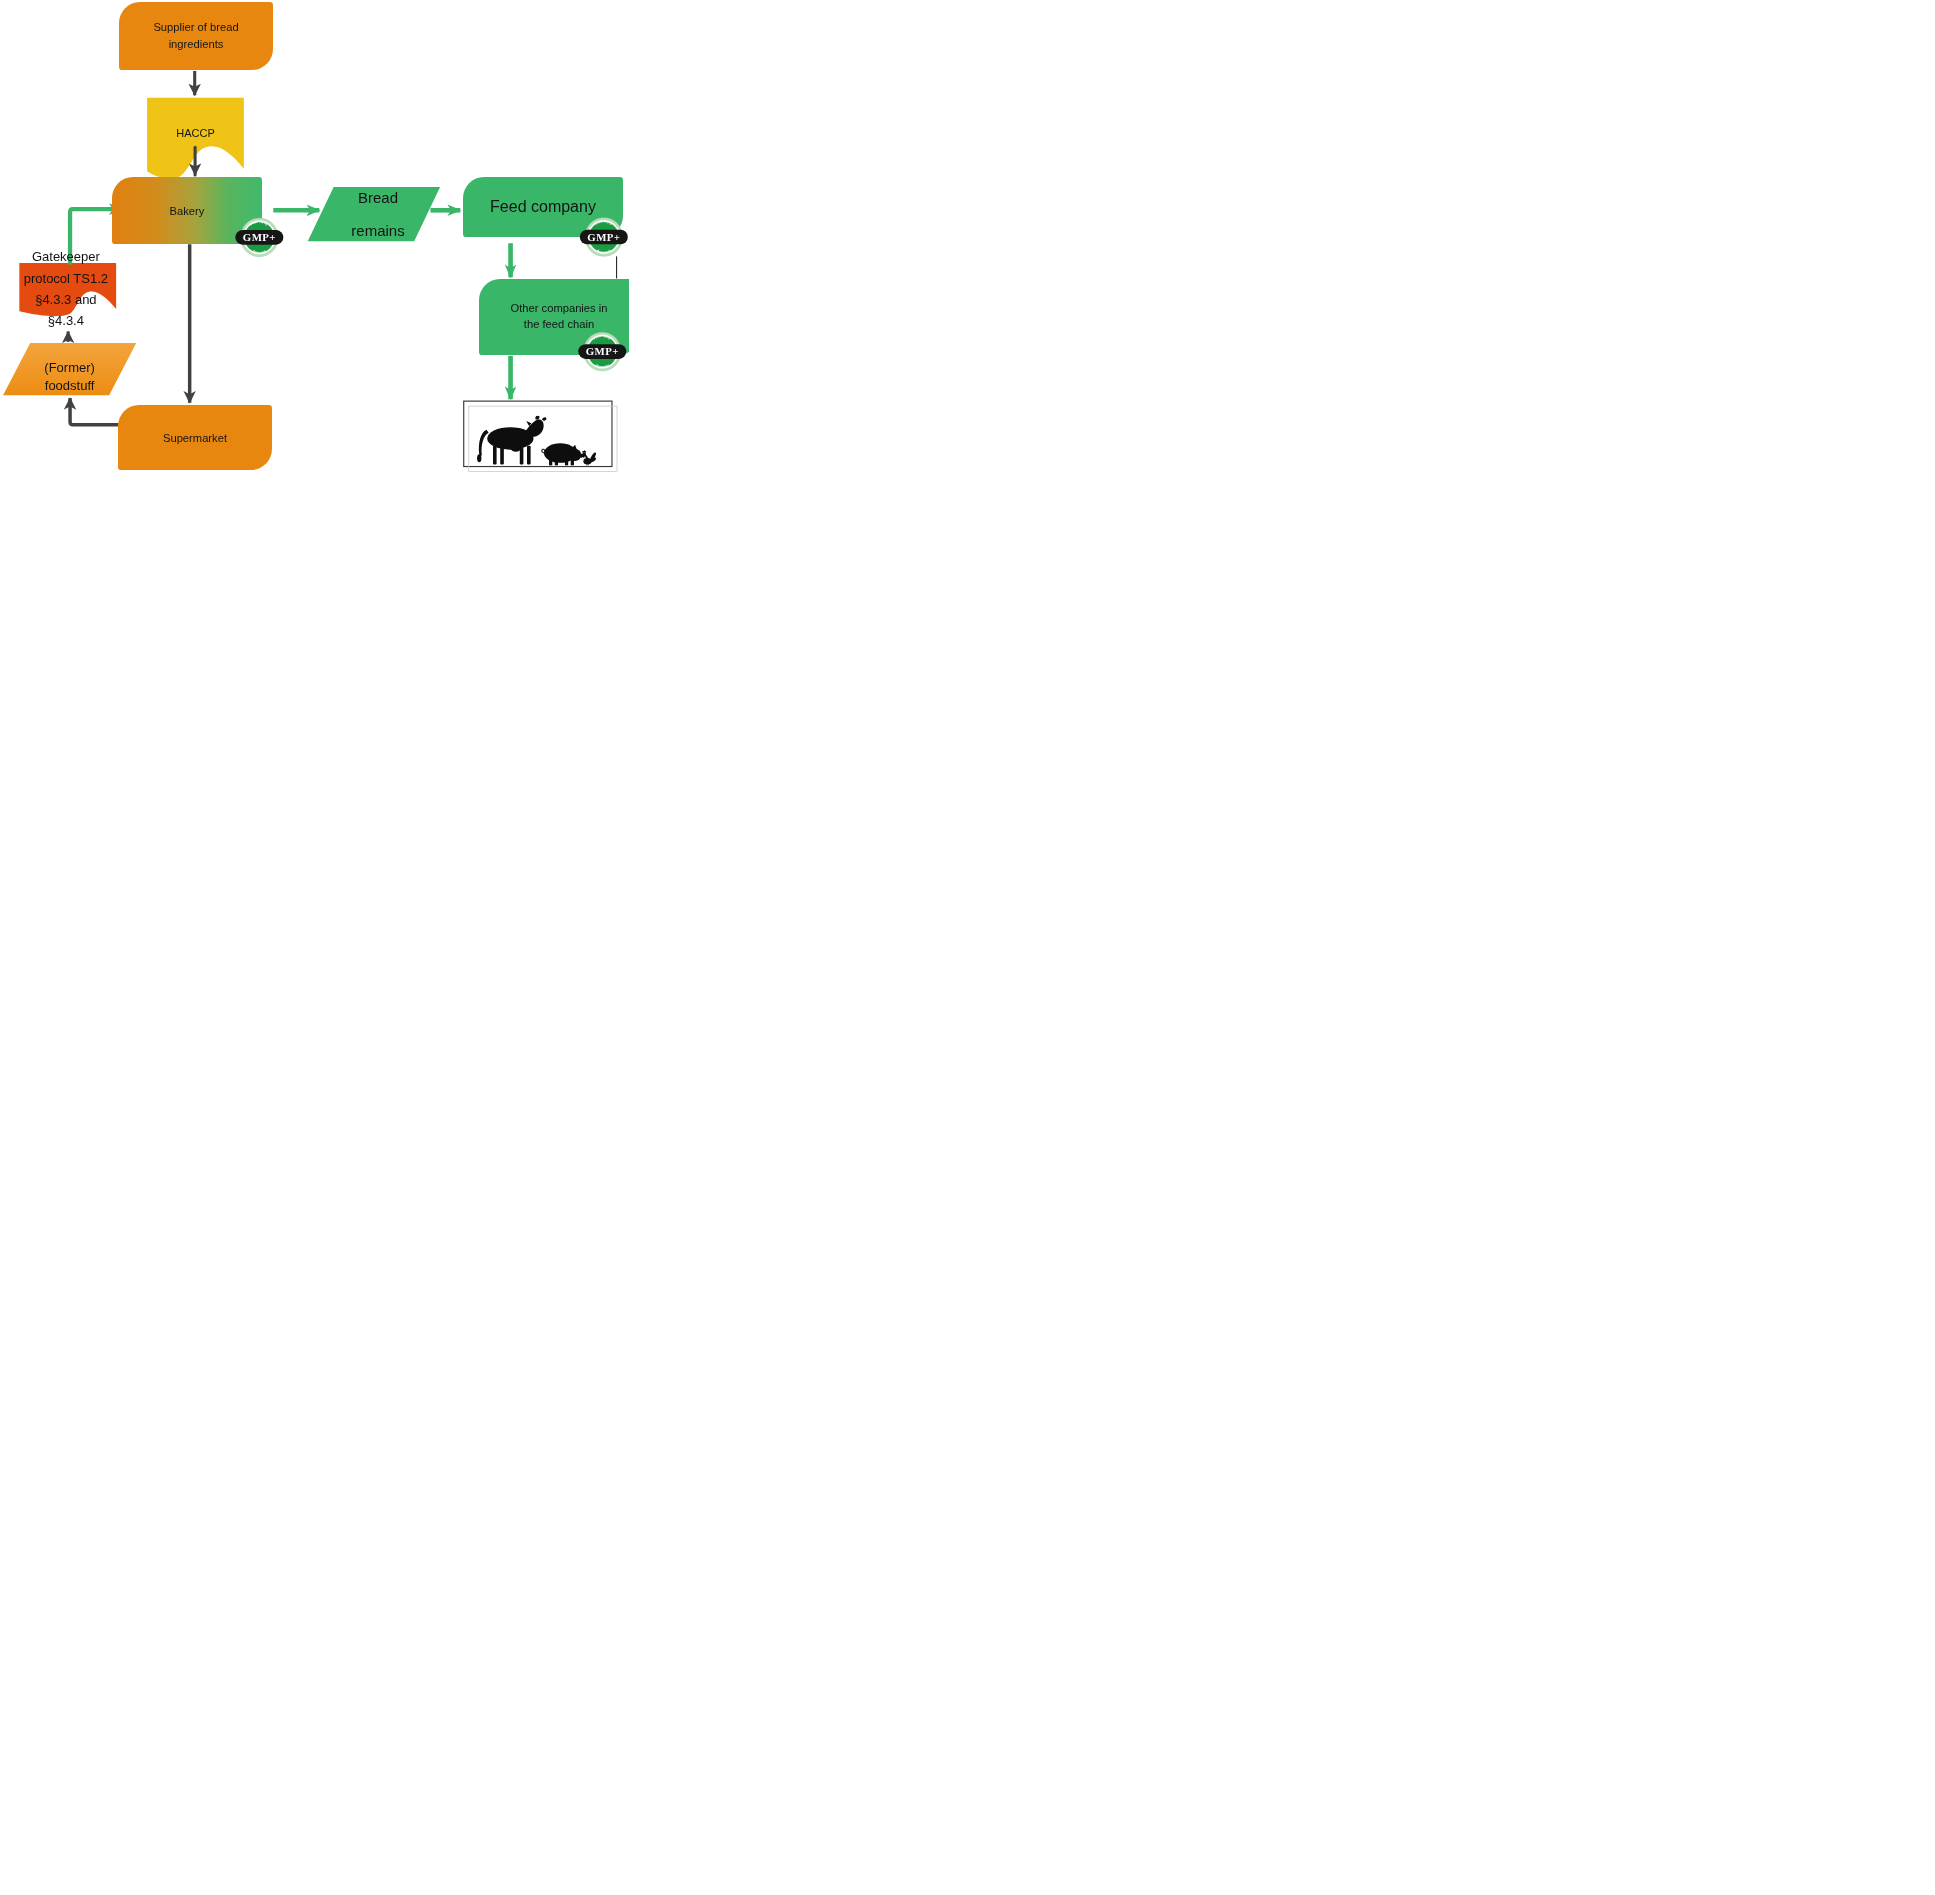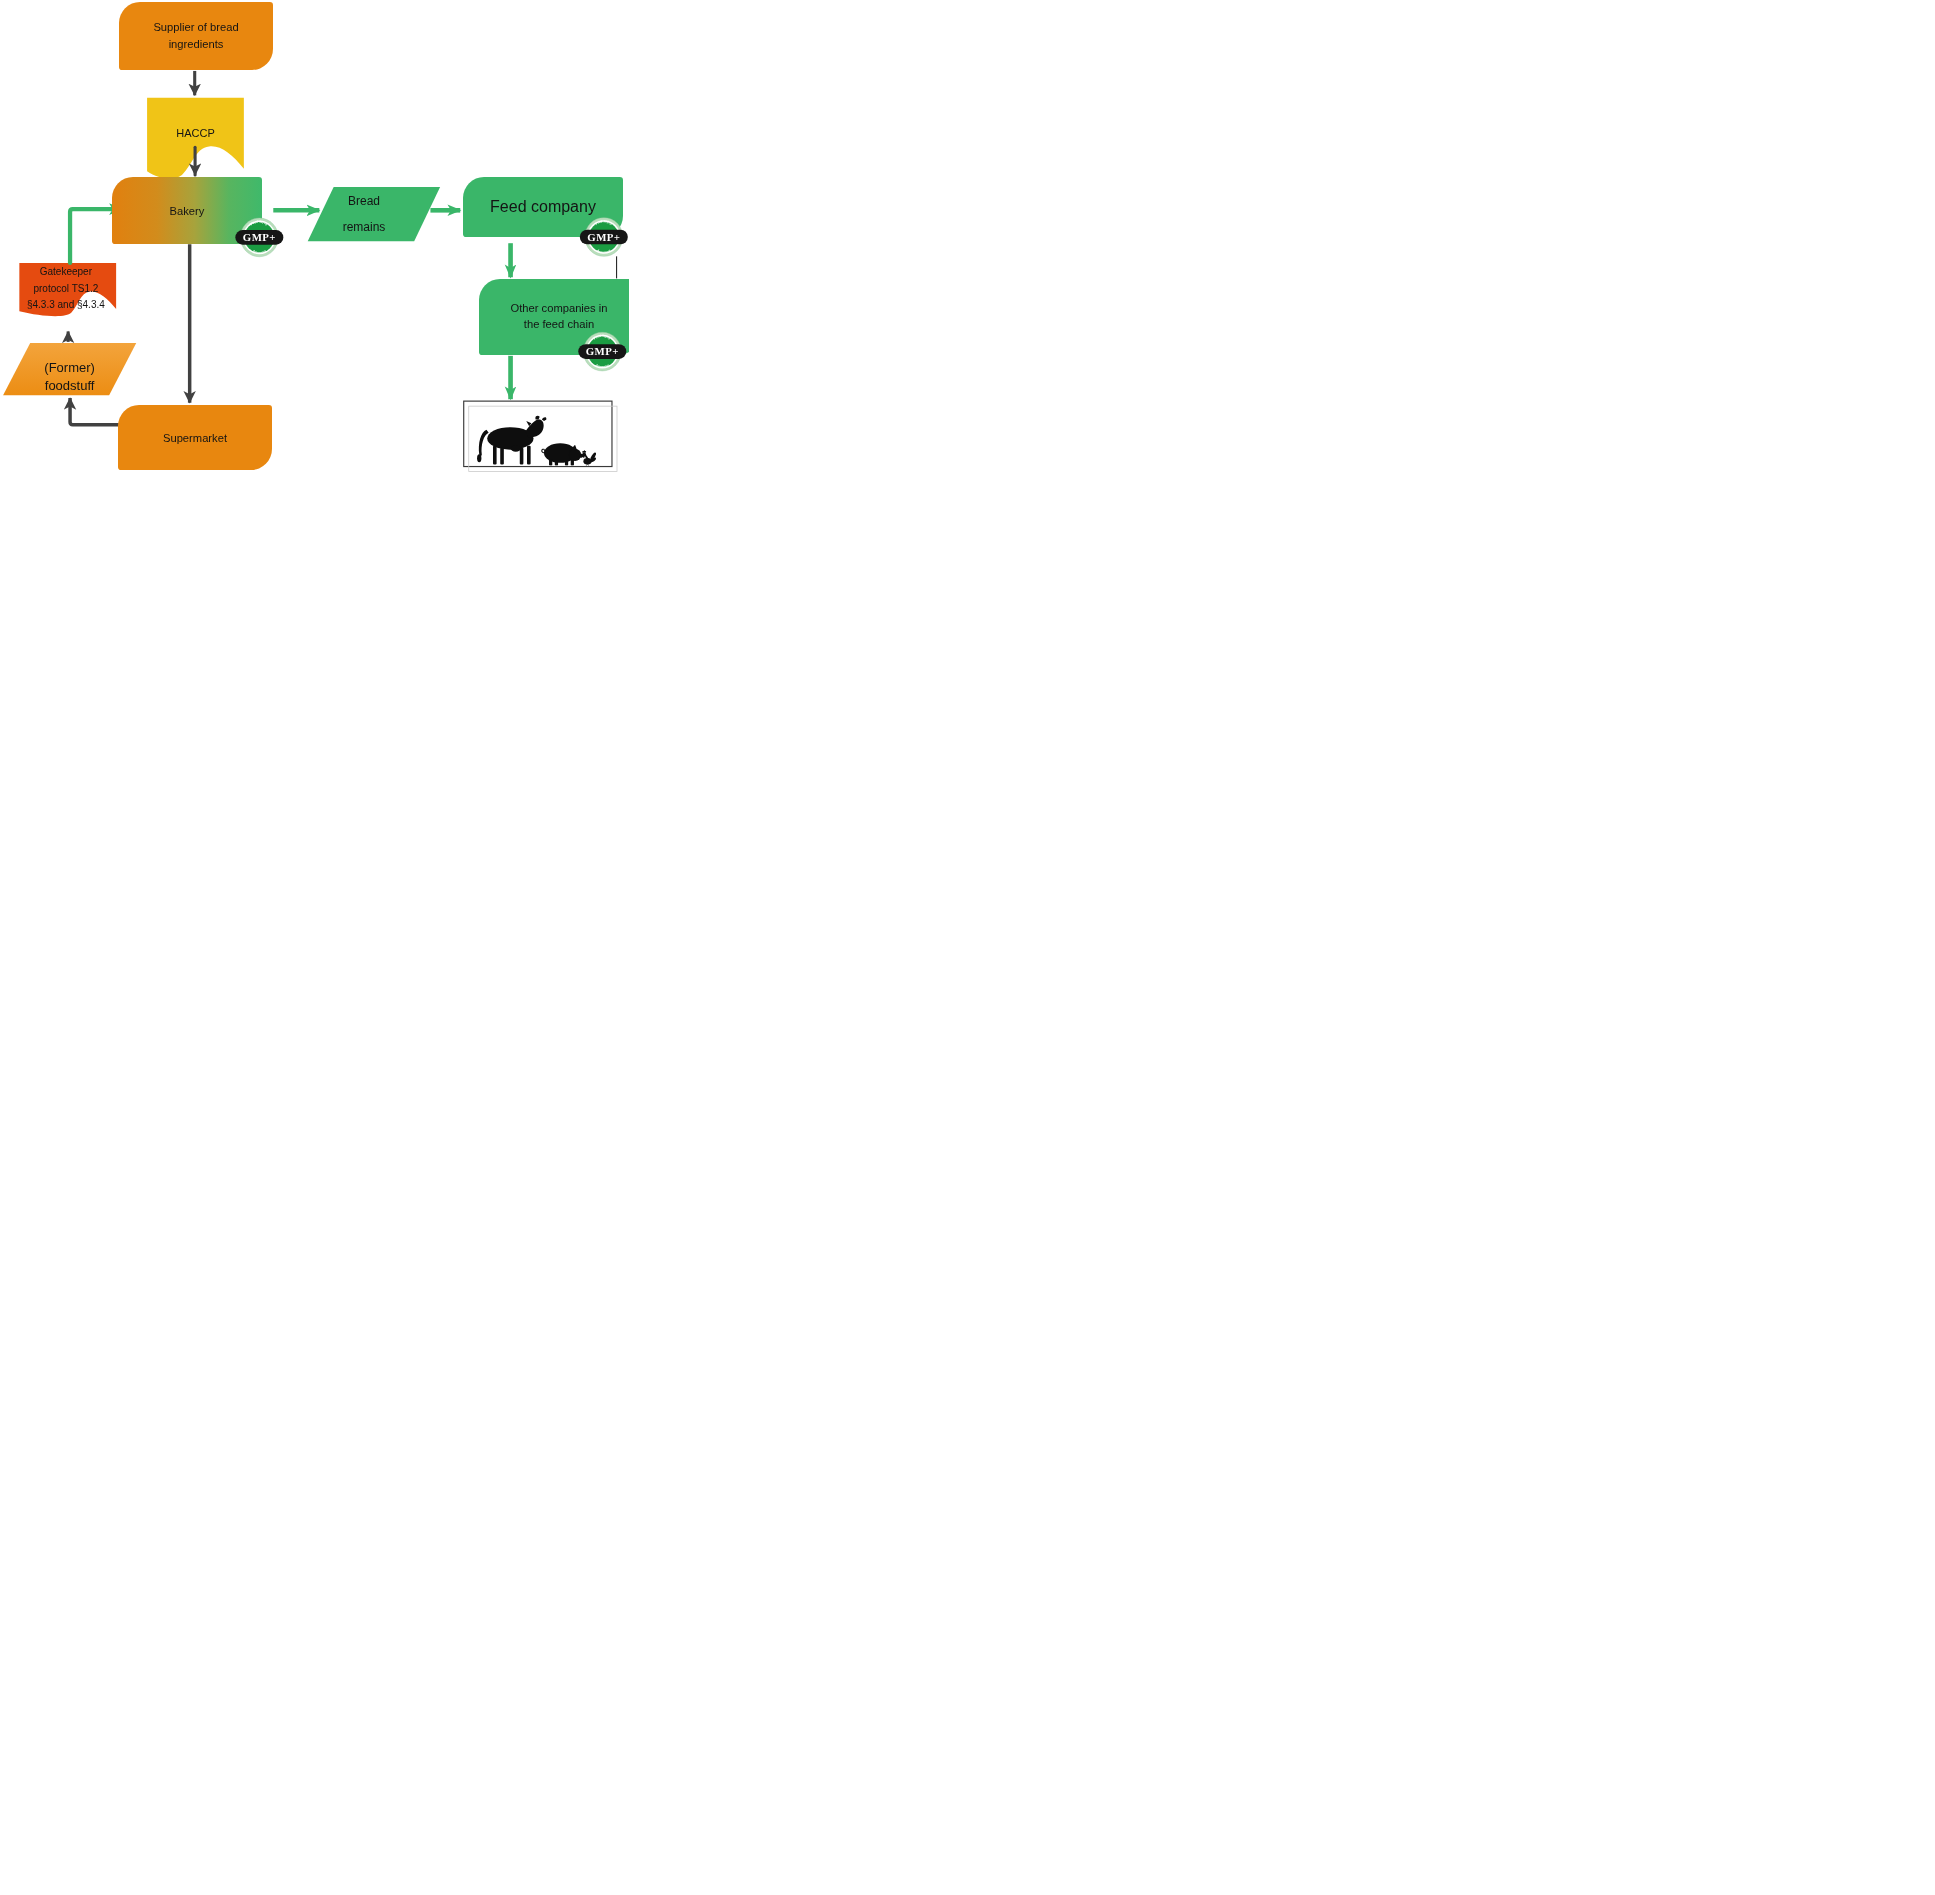--- a/index.html
+++ b/index.html
@@ -10,22 +10,22 @@
         text-align:center;color:#141414;}
   .node span{display:block;}
   .rbox{border-radius:21px 3.1px 21px 3.1px;}
   .box-supplier{left:119px;top:1.9px;width:154px;height:68px;background:#E8870F;font-size:11.2px;line-height:1.5;}
   .box-bakery{left:112px;top:177px;width:150px;height:67px;font-size:11.2px;
       background:linear-gradient(90deg,#E1800F 0%,#D28C1C 30%,#A7A33C 55%,#58B55F 78%,#3FB96B 100%);}
   .box-feed{left:463px;top:177px;width:160px;height:60px;background:#3AB669;font-size:16px;}
   .box-other{left:479px;top:279px;width:160px;height:76px;background:#3AB669;font-size:11.2px;line-height:1.4;}
   .box-supermarket{left:118px;top:405px;width:154px;height:65px;background:#E8870F;font-size:11.2px;}
   .lbl-haccp{left:147px;top:98px;width:97px;height:70px;font-size:11px;}
-  .lbl-gatekeeper{left:19.4px;top:264px;width:93px;height:50px;font-size:10px;line-height:1.65;}
-  .lbl-bread{left:298px;top:187px;width:132px;height:54px;font-size:12px;line-height:2.2;}
+  .lbl-gatekeeper{left:19.4px;top:264px;width:93px;height:50px;font-size:13px;line-height:1.65;}
+  .lbl-bread{left:312px;top:187px;width:132px;height:54px;font-size:15px;line-height:2.2;}
   .lbl-former{left:3.1px;top:343px;width:133px;height:52px;font-size:13px;line-height:1.4;justify-content:flex-end;}
   .badge-gmp-text{font-family:"Liberation Serif",serif;font-weight:bold;}
   .badge-arc-text{font-family:"Liberation Serif",serif;font-weight:bold;font-style:italic;}
 </style>
 </head>
 <body>
 
 <div id="stage">
 
   <svg class="layer" viewBox="0 0 1625 1224">

